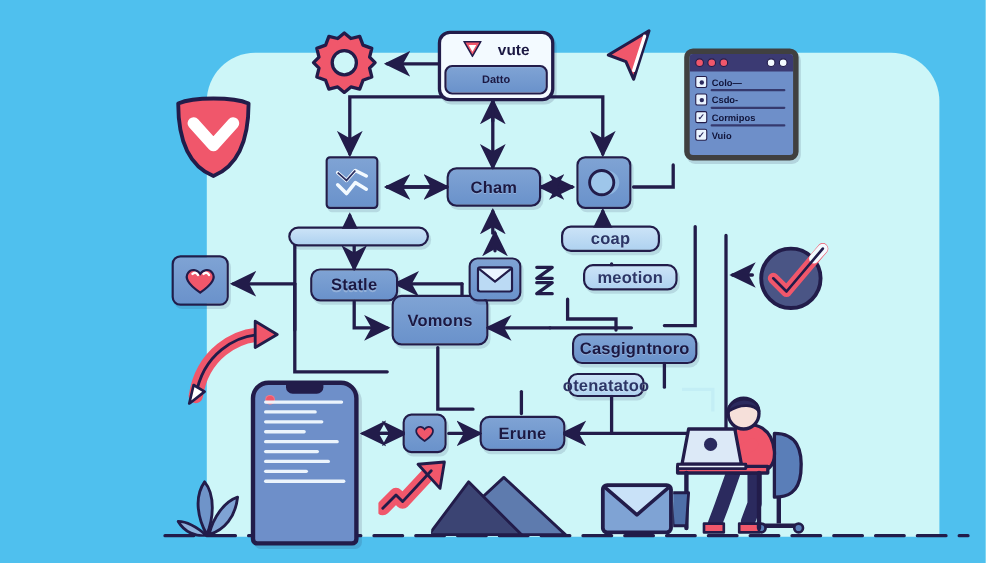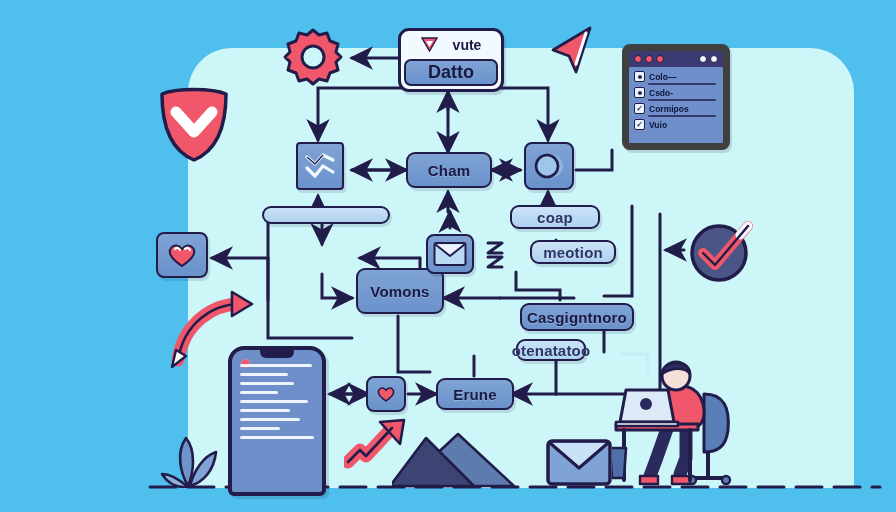--- a/index.html
+++ b/index.html
@@ -41,25 +41,25 @@
     box-shadow:2px 3px 0 rgba(34,28,74,.15);
     display:flex;flex-direction:column;align-items:center;
   }
   .titlecard .row1{height:27px;display:flex;align-items:center;gap:15px;}
   .titlecard .row1 .txt{font-size:14px;font-weight:bold;color:#1B1842;}
   .titlecard .row2{
     width:90px;height:23px;margin-top:1px;
     background:linear-gradient(180deg,#7FA3D4,#6A92CB);
     border:2.5px solid #221C4A;border-radius:7px;
     display:flex;align-items:center;justify-content:center;
-    font-size:18px;font-weight:bold;color:#1B1842;
+    font-size:10px;font-weight:bold;color:#1B1842;
   }
   .window{
     position:absolute;left:622px;top:44px;width:94px;height:92px;
-    background:#6E8FC9;border:7px solid #404040;border-radius:8px;
+    background:#6E8FC9;border:5px solid #404040;border-radius:8px;
     overflow:hidden;box-shadow:2px 3px 0 rgba(34,28,74,.15);
   }
   .window .bar{height:16px;background:#3B3A73;display:flex;align-items:center;padding:0 5px;}
   .window .dot{width:6px;height:6px;border-radius:50%;background:#F0576B;margin-right:3px;border:1px solid #221C4A;}
   .window .dotr{width:6px;height:6px;border-radius:50%;background:#F3FAFF;margin-left:3px;border:1px solid #221C4A;}
   .window .spacer{flex:1;}
   .window .items{padding:4px 5px 0 5px;}
   .window .it{display:flex;align-items:center;gap:4px;margin-bottom:1px;}
   .window .bullet{width:9px;height:9px;border-radius:2px;background:#EAF4FF;border:1px solid #221C4A;display:flex;align-items:center;justify-content:center;}
   .window .bullet i{width:4px;height:4px;border-radius:50%;background:#2B2A5E;display:block;}
@@ -207,20 +207,21 @@
       <div class="it">
         <span class="bullet">
             <span class="chk">✓</span>
           </span>
         <span class="lbl">Vuio</span>
       </div>
     </div>
   </div>
 
   <div class="node" style="left:406px;top:152px;width:86px;height:36px;">Cham</div>
+  <div class="node" style="left:282px;top:244px;width:80px;height:30px;">Statle</div>
   <div class="node" style="left:356px;top:268px;width:88px;height:46px;">Vomons</div>
   <div class="node" style="left:436px;top:378px;width:78px;height:32px;">Erune</div>
   <div class="node light" style="left:510px;top:205px;width:90px;height:24px;">coap</div>
   <div class="node light" style="left:530px;top:240px;width:86px;height:24px;">meotion</div>
   <div class="node" style="left:520px;top:303px;width:114px;height:28px;">Casgigntnoro</div>
   <div class="node light" style="left:516px;top:339px;width:70px;height:22px;">otenatatoo</div>
   <div class="node light blank" style="left:262px;top:206px;width:128px;height:18px;border-radius:9px;"></div>
 
   <div class="iconbox sq" style="left:296px;top:142px;width:48px;height:48px;">
     <svg width="32" height="30" viewBox="0 0 32 30">

